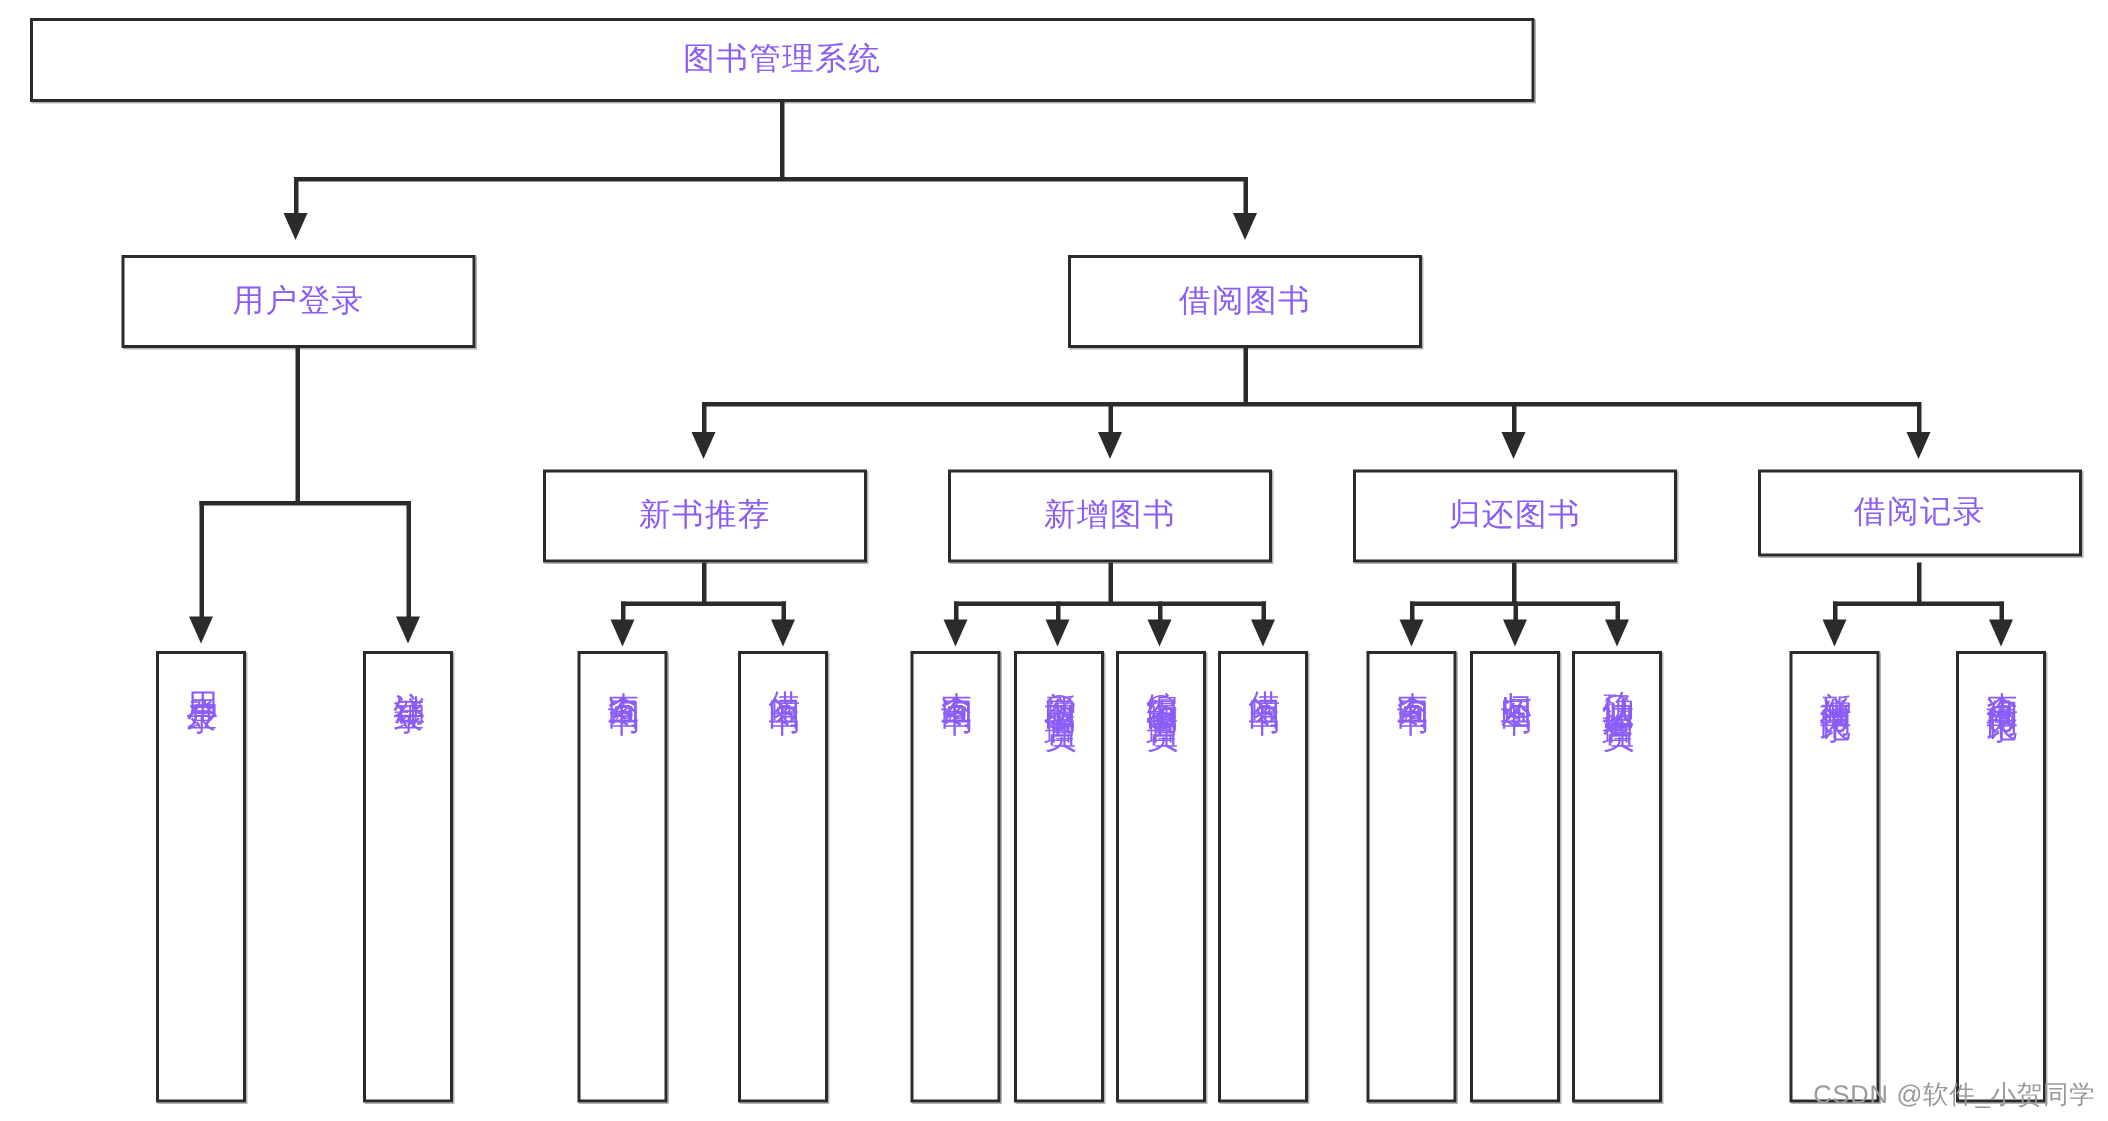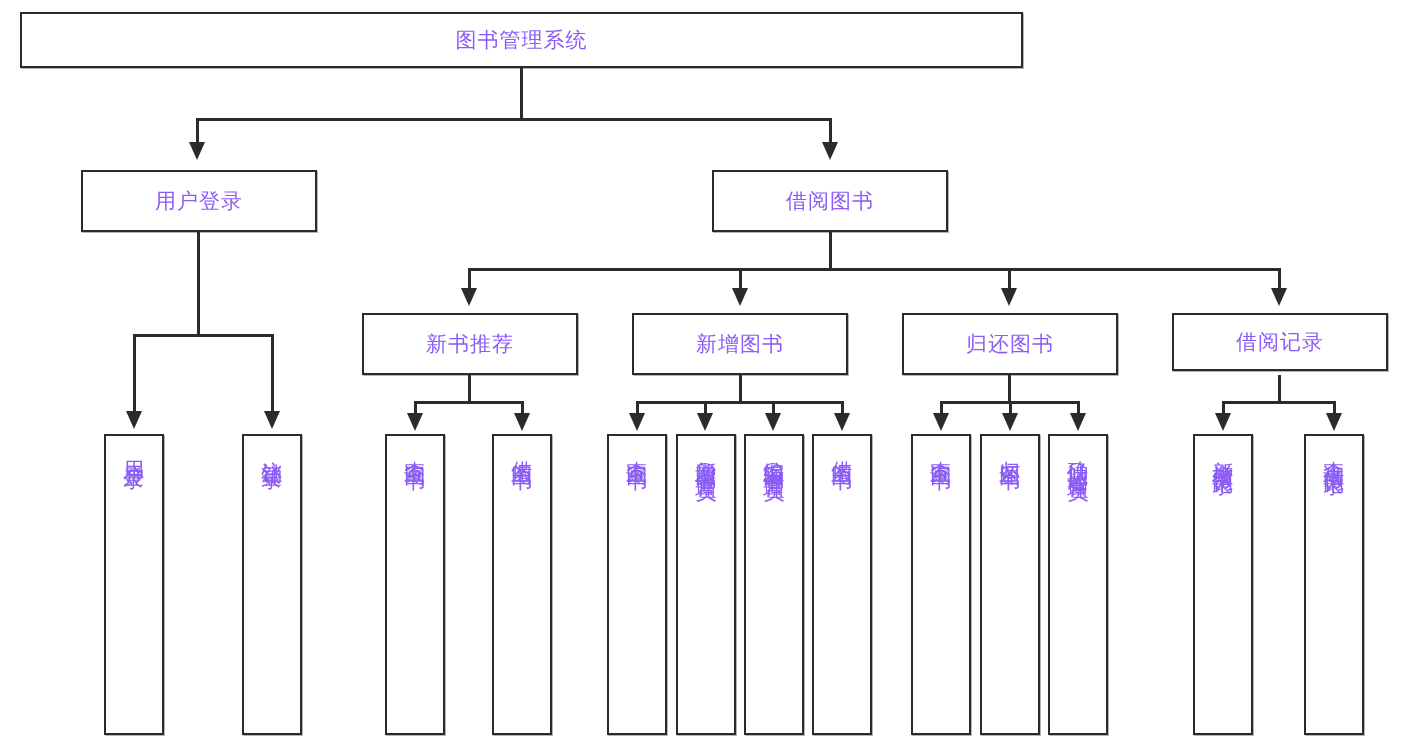--- a/index.html
+++ b/index.html
@@ -205,14 +205,15 @@
     <span class="label">确认归还（管理员）</span>
   </div>
 
   <div class="node vertical" style="left:1193px; top:434px; width:60px; height:301px;">
     <span class="label">新增借阅记录</span>
   </div>
   <div class="node vertical" style="left:1304px; top:434px; width:60px; height:301px;">
     <span class="label">查询借阅记录</span>
   </div>
 
+  <div id="watermark">CSDN @软件_小贺同学</div>
 
 </div>
 
 </body></html>

